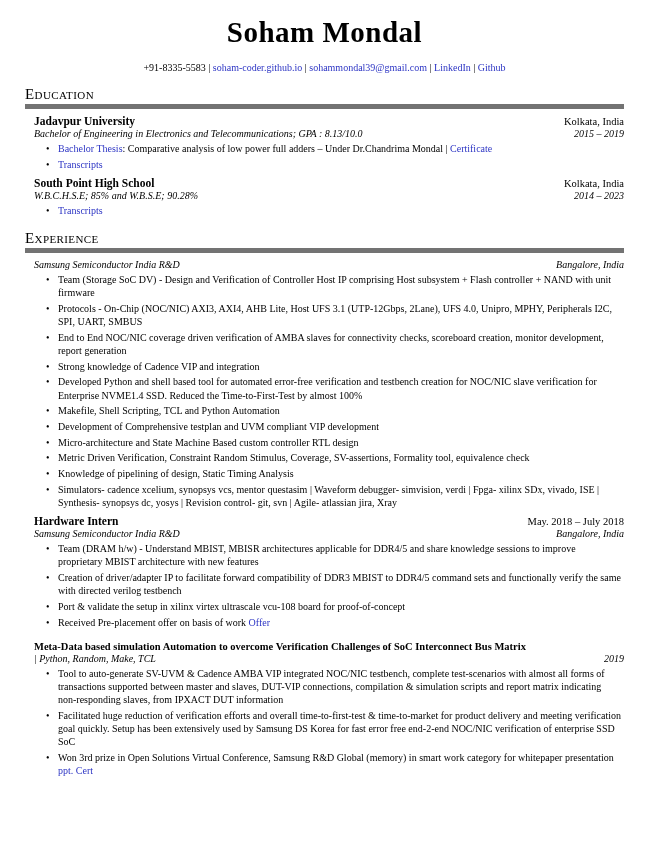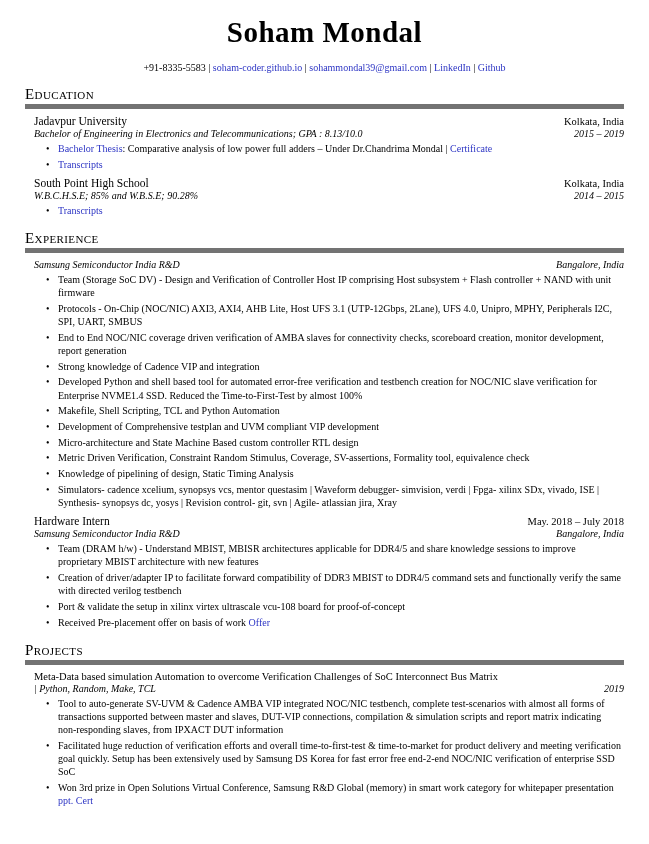--- a/index.html
+++ b/index.html
@@ -16,21 +16,21 @@
   .contact .sep { color: #000; }
 
   .link { color: var(--link-color, #2d35c4); }
 
   .section { margin-top: 12px; }
   .section-header { border-bottom: 5px solid #737373; padding-bottom: 1px; }
   .section-title { font-variant: small-caps; font-size: 15px; letter-spacing: 0.4px; }
 
   .entry { margin: 6px 0 4px 9px; }
   .row { display: flex; justify-content: space-between; align-items: baseline; }
-  .h-left { font-weight: 400; font-size: 11.5px; }
+  .h-left { font-weight: 700; font-size: 11.5px; }
   .h-right { font-size: 10.5px; white-space: nowrap; padding-left: 10px; }
   .row.sub { margin-top: 1px; }
   .s-left { font-style: italic; font-size: 10px; }
   .s-right { font-style: italic; font-size: 10px; white-space: nowrap; padding-left: 10px; }
 
   [data-name="projects-entries"] .h-left { font-size: 10.5px; }
 
   ul.bullets { list-style: none; margin: 3px 0 0 0; padding: 0 0 0 24px; }
   ul.bullets li { font-size: 10px; line-height: 1.32; margin: 2.5px 0; position: relative; padding-right: 2px; }
   ul.bullets li::before { content: "\2022"; position: absolute; left: -12px; }
@@ -66,21 +66,21 @@
 </ul>
   </div>
 
   <div class="entry" data-name="resume-entry">
     <div class="row" data-name="entry-heading-row">
       <span class="h-left" data-name="entry-title">South Point High School</span>
       <span class="h-right" data-name="entry-heading-right">Kolkata, India</span>
     </div>
     <div class="row sub" data-name="entry-sub-row">
       <span class="s-left" data-name="entry-subtitle">W.B.C.H.S.E; 85% and W.B.S.E; 90.28%</span>
-      <span class="s-right" data-name="entry-sub-right">2014 – 2015</span>
+      <span class="s-right" data-name="entry-sub-right">2014 – 2023</span>
     </div>
     <ul class="bullets" data-name="bullet-list">
   <li data-name="bullet-item"><span class="link" data-name="inline-link">Transcripts</span></li>
 </ul>
   </div>
 </div>
   </section>
 
   <section class="section" data-name="section-experience">
     <div class="section-header" data-name="experience-section-header">
@@ -133,23 +133,20 @@
 
   <li data-name="bullet-item"><span data-name="bullet-text">Port &amp; validate the setup in xilinx virtex ultrascale vcu-108 board for proof-of-concept</span></li>
 
   <li data-name="bullet-item"><span data-name="bullet-text">Received Pre-placement offer on basis of work </span><span class="link" data-name="inline-link">Offer</span></li>
 </ul>
   </div>
 </div>
   </section>
 
   <section class="section" data-name="section-projects">
-    <div class="section-header" data-name="projects-section-header">
-      <span class="section-title" data-name="projects-section-title">Projects</span>
-    </div>
     <div class="entries" data-name="projects-entries">
   <div class="entry" data-name="resume-entry">
     <div class="row" data-name="entry-heading-row">
       <span class="h-left" data-name="entry-title">Meta-Data based simulation Automation to overcome Verification Challenges of SoC Interconnect Bus Matrix</span>
       <span class="h-right" data-name="entry-heading-right"></span>
     </div>
     <div class="row sub" data-name="entry-sub-row">
       <span class="s-left" data-name="entry-subtitle">| Python, Random, Make, TCL</span>
       <span class="s-right" data-name="entry-sub-right">2019</span>
     </div>

